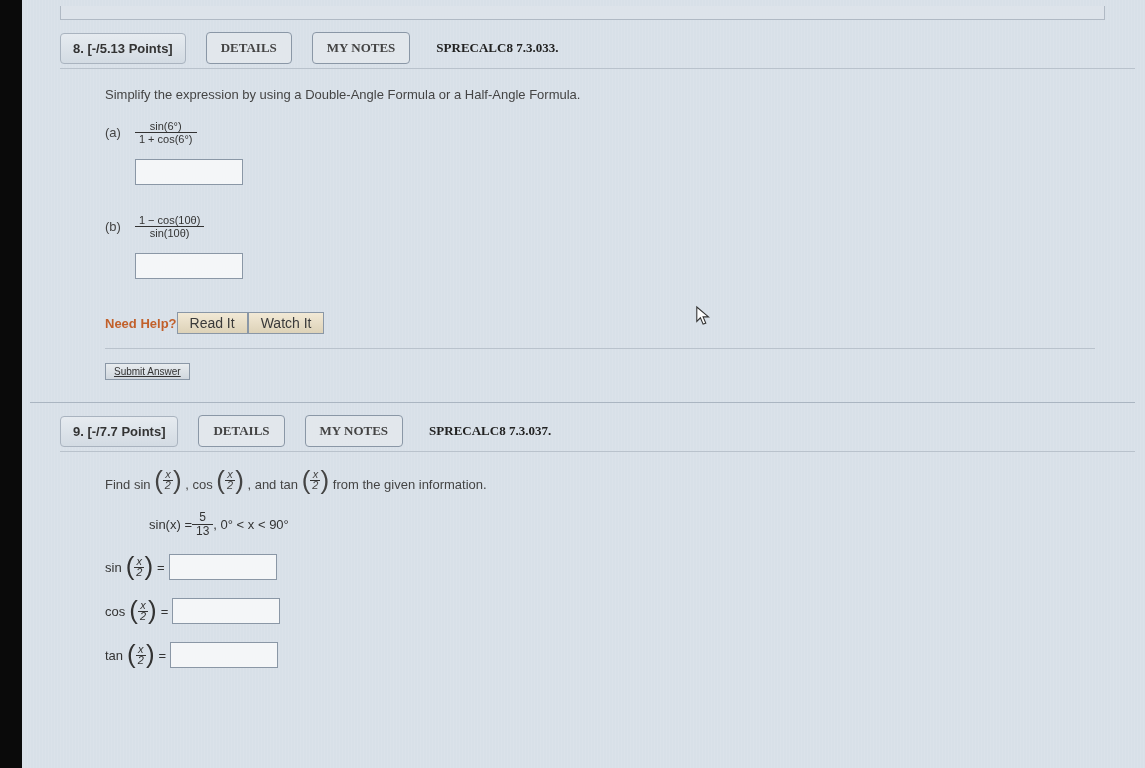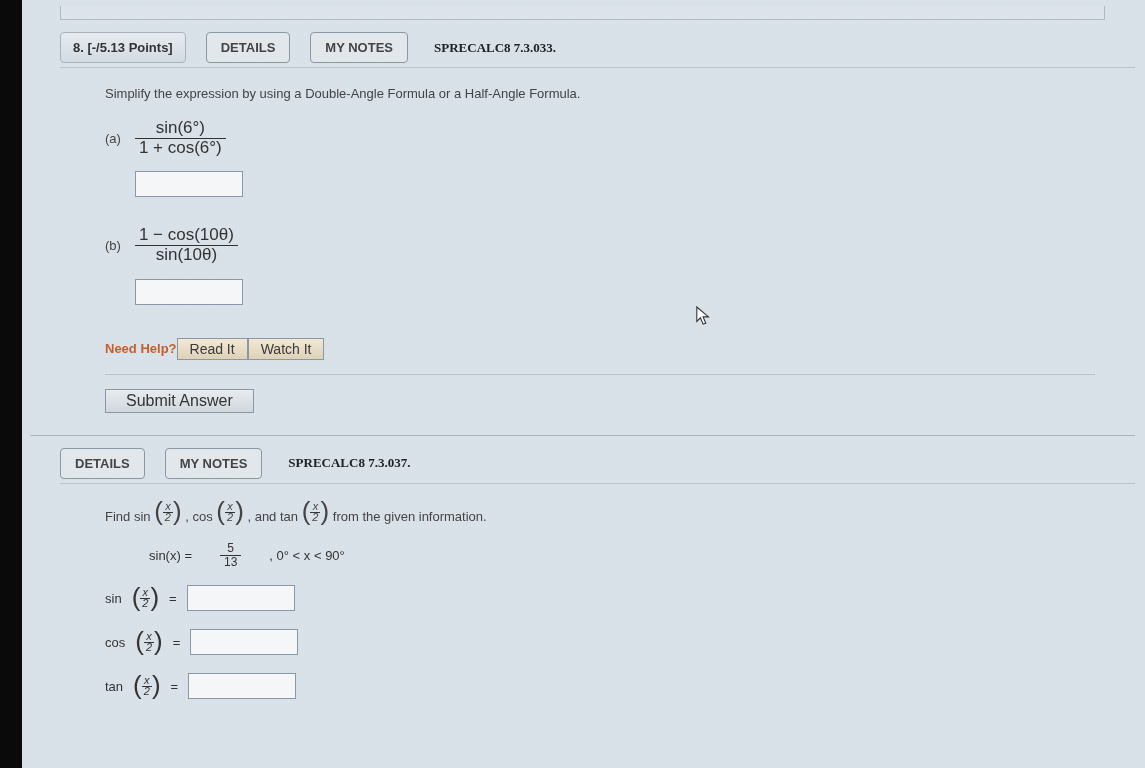--- a/index.html
+++ b/index.html
@@ -44,38 +44,39 @@
   }
   .outline-btn {
     background: #e2e7ec;
     border:1px solid #8a97a6;
     border-radius:4px;
     padding:7px 14px;
     font-weight:bold;
     color:#444;
     cursor:pointer;
     font-size:13px;
+    font-family:Liberation Serif, serif;
   }
   .source-ref {
     font-weight:bold;
     color:#222;
     padding-left:6px;
     font-family:Liberation Serif, serif;
   }
   .q-body {
     border-top:1px solid #b9c2cc;
     background: rgba(0,0,0,0);
     margin-left:30px;
     padding:18px 40px 0 45px;
     position:relative;
   }
   .prompt-text { color:#444; margin-bottom:18px; }
   .part-row { display:flex; align-items:center; gap:14px; margin-bottom:6px; }
   .part-label { color:#444; }
-  .frac { display:inline-block; text-align:center; line-height:1.1; font-size:17px; }
+  .frac { display:inline-block; text-align:center; line-height:1.1; font-size:11px; }
   .frac .num { display:block; border-bottom:1px solid #333; padding:0 4px; }
   .frac .den { display:block; padding:0 4px; }
   .answer-box {
     display:inline-block;
     width:108px; height:26px;
     border:1px solid #8a97a6;
     background:#f4f6f8;
     margin-top:8px;
     cursor:text;
   }
@@ -93,39 +94,40 @@
     background:linear-gradient(#f2e9d6,#ddd2b8);
     color:#3a3a3a;
     cursor:pointer;
     font-weight:normal;
   }
   .submit-row {
     border-top:1px solid #b9c2cc;
     padding:14px 0 22px 0;
   }
   .submit-btn {
-    font-size:16px;
-    padding:2px 20px;
+    font-size:10px;
+    padding:2px 8px;
     border:1px solid #8a97a6;
     background:linear-gradient(#e8ecef,#d0d7de);
     color:#333;
     cursor:pointer;
+    text-decoration:underline;
   }
   .divider-full {
     border-top:1px solid #aab5c1;
     margin-left:0;
   }
   .paren-wrap { display:inline-flex; align-items:center; }
   .big-paren { font-size:26px; line-height:0.7; position:relative; top:-1px; }
   .half-frac { display:inline-block; text-align:center; line-height:0.9; font-size:11px; font-style:italic; }
   .half-frac .n { display:block; border-bottom:1px solid #333; padding:0 2px;}
   .half-frac .d { display:block; padding:0 2px;}
-  .eqrow { display:flex; align-items:center; gap:10px; margin:10px 0 18px 0; }
+  .eqrow { display:flex; align-items:center; gap:4px; margin:10px 0 18px 0; }
   .eqrow .answer-box { margin-top:0; }
-  .given-row { margin:14px 0 16px 44px; color:#333; display:flex; align-items:center; gap:28px;}
+  .given-row { margin:14px 0 16px 44px; color:#333; display:flex; align-items:center; gap:0;}
   .cursor-arrow {
     position:absolute; width:18px; height:22px;
     left:665px; top:305px; pointer-events:none;
   }
 </style>
 </head>
 <body>
 
 <div class="left-rail"></div>
 
@@ -176,20 +178,21 @@
     </div>
 
     <div class="submit-row">
       <button class="submit-btn">Submit Answer</button>
     </div>
   </div>
 
   <div class="divider-full"></div>
 
   <div class="q-bar">
+    <div class="points">9. [-/7.7 Points]</div>
     <button class="outline-btn">DETAILS</button>
     <button class="outline-btn">MY NOTES</button>
     <div class="source-ref">SPRECALC8 7.3.037.</div>
   </div>
 
   <div class="q-body">
     <div class="prompt-text">
       <span>Find sin</span>
       <span class="paren-wrap">
         <span class="big-paren">(</span>

